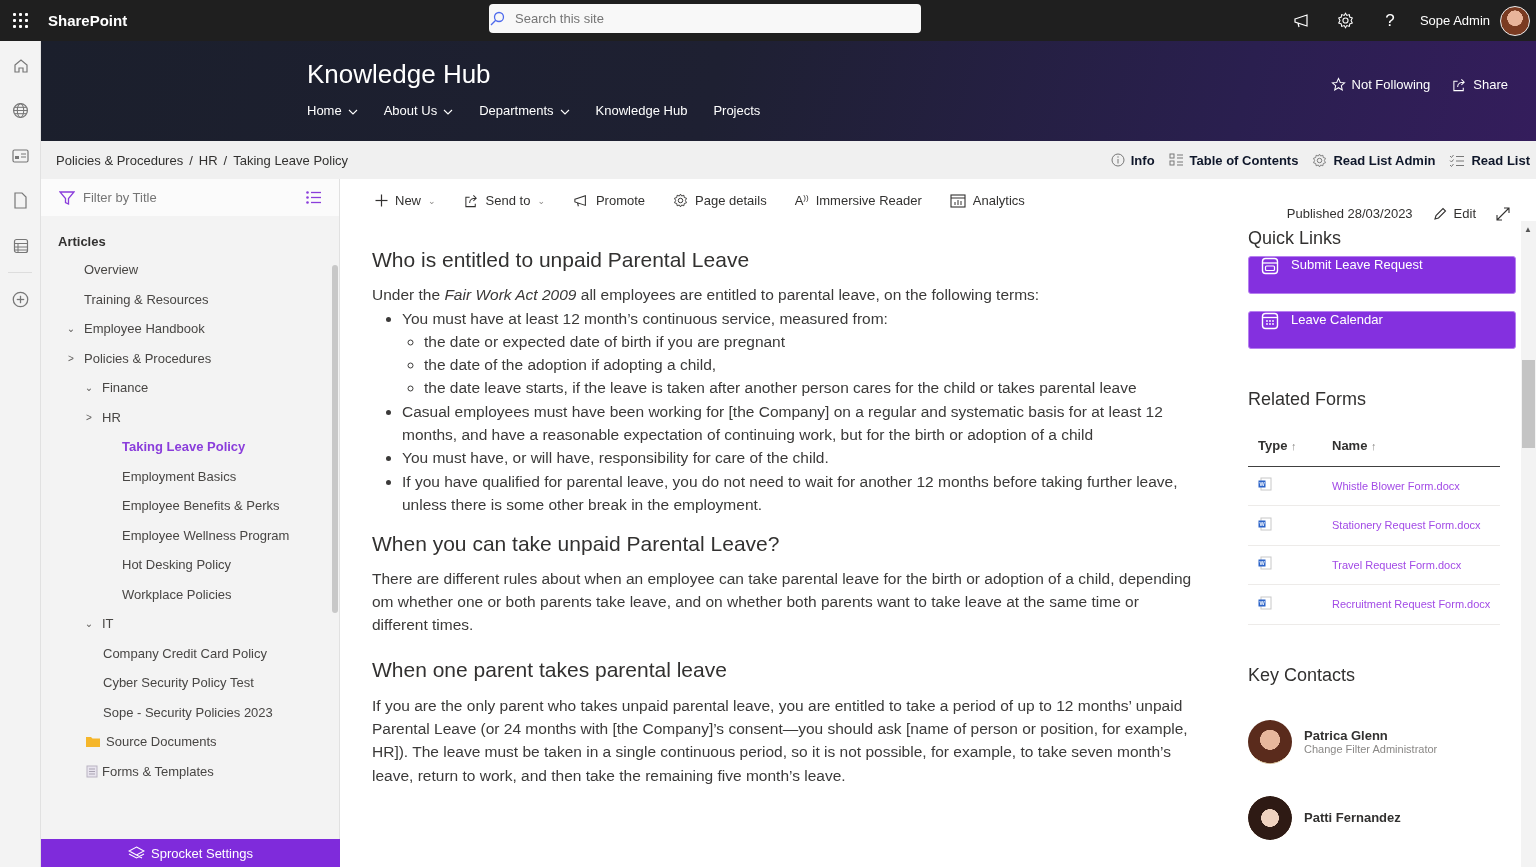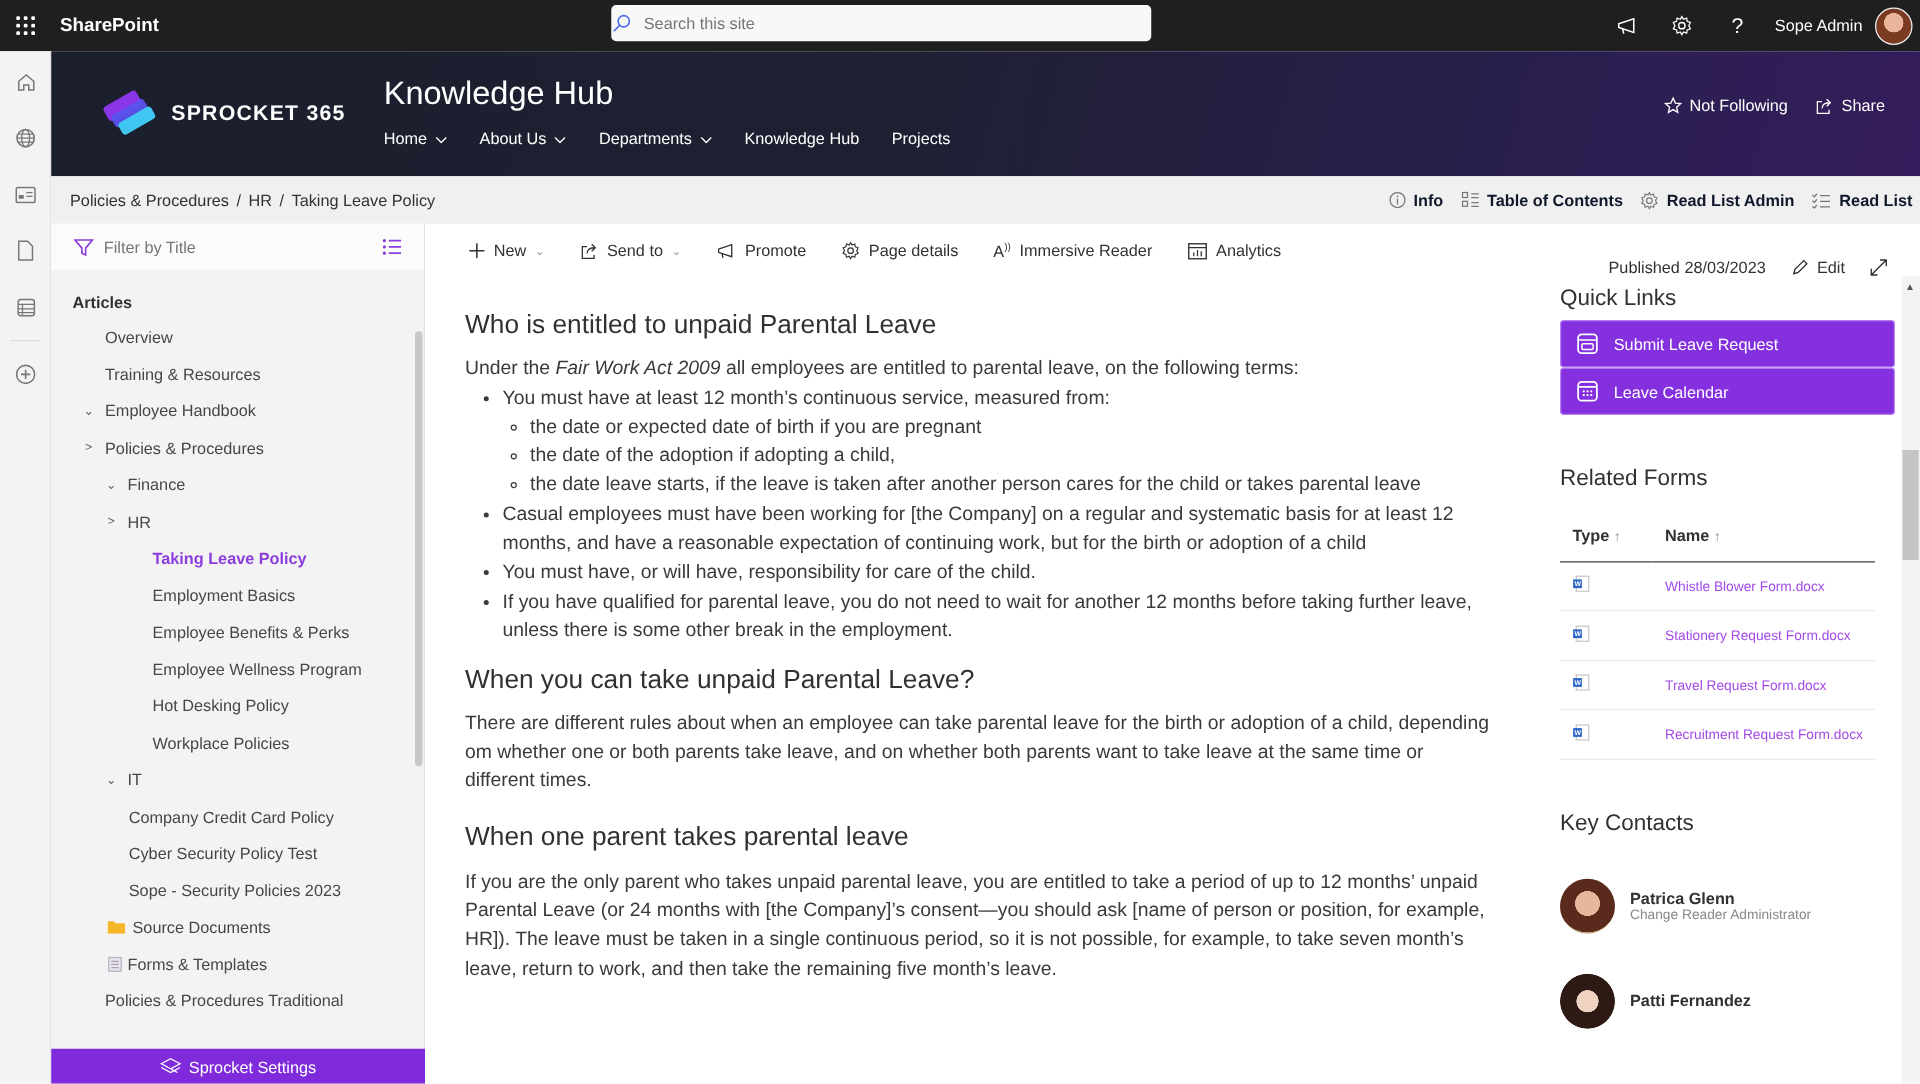--- a/index.html
+++ b/index.html
@@ -48,21 +48,21 @@
 .cmd .dd{font-size:9px;color:#8a8886}
 .cmd-right{position:absolute;right:26px;top:0;height:41px;display:flex;align-items:flex-end;gap:20px;font-size:13px;color:#323130}
 .article{position:absolute;left:372px;top:240px;width:820px;font-size:15.5px;line-height:23.3px;color:#3b3a39}
 .article h3{font-size:21px;font-weight:normal;color:#323130;margin-bottom:12px;margin-top:8px}
 .article h2{font-size:21px;font-weight:normal;color:#323130;margin:16px 0 11px}
 .article ul{margin-left:30px;list-style:disc}
 .article ul ul{margin-left:22px;list-style:circle}
 .article p{margin:0}
 .right-col{position:absolute;left:1248px;top:228px;width:252px}
 .rc-h{font-size:18px;color:#323130;margin-bottom:7px}
-.ql-btn{width:268px;height:38px;background:#8430df;border-radius:3px;display:flex;align-items:center;color:#fff;font-size:13px;padding-left:12px;gap:12px;cursor:pointer;border:1px solid #b77ff0}
+.ql-btn{width:268px;height:38px;background:#8430df;border-radius:3px;display:flex;color:#fff;font-size:13px;padding-left:12px;gap:12px;margin-bottom:17px;cursor:pointer;border:1px solid #b77ff0}
 .forms-table{width:252px;border-collapse:collapse;font-size:12px}
 .forms-table th{text-align:left;font-weight:bold;color:#323130;font-size:13px;height:40px;padding-left:10px;border-bottom:1px solid #404040}
 .forms-table td{height:39.5px;border-bottom:1px solid #edebe9;padding-left:10px}
 .forms-table td a{color:#a24ae6;text-decoration:none;font-size:11px}
 .contact{display:flex;align-items:center;gap:12px;margin-bottom:32px}
 .c-avatar{width:44px;height:44px;border-radius:50%}
 .c-name{font-size:13px;font-weight:bold;color:#323130}
 .c-role{font-size:11px;color:#8a8886}
 .rscroll{position:absolute;left:1521px;top:221px;width:15px;height:646px;background:#f3f3f3}
 .rscroll-thumb{position:absolute;left:1px;top:139px;width:13px;height:88px;background:#c4c4c4}
@@ -151,30 +151,20 @@
   <div class="rail-icon">
     <svg width="17" height="17" viewBox="0 0 16 16">
         <circle cx="8" cy="8" r="6.8" fill="none" stroke="#777" stroke-width="1.2"></circle>
         <line x1="8" y1="4.5" x2="8" y2="11.5" stroke="#777" stroke-width="1.2"></line>
         <line x1="4.5" y1="8" x2="11.5" y2="8" stroke="#777" stroke-width="1.2"></line>
       </svg>
   </div>
 </div>
 
 <div class="hero">
-  <div class="logo">
-    <svg width="46" height="46" viewBox="0 0 46 46">
-      <g transform="rotate(-30 23 23)">
-        <rect x="6" y="8" width="30" height="13" rx="3" fill="#8a35e6"></rect>
-        <rect x="8" y="17" width="30" height="11" rx="3" fill="#5b53ef" opacity="0.95"></rect>
-        <rect x="10" y="25" width="30" height="11" rx="3" fill="#3fc7f2"></rect>
-      </g>
-    </svg>
-    <span class="logo-text">SPROCKET 365</span>
-  </div>
   <div class="site-title">Knowledge Hub</div>
   <div class="nav">
     <div class="nav-item">
         <span>Home</span>
         <span><svg width="10" height="6" viewBox="0 0 10 6">
             <path d="M1 1 L5 5 L9 1" fill="none" stroke="#fff" stroke-width="1.1"></path>
           </svg></span>
       </div>
     <div class="nav-item">
         <span>About Us</span>
@@ -335,23 +325,20 @@
     </div>
     <div class="tree-item" style="padding-left:45px">
       <svg width="12" height="13" viewBox="0 0 12 13" style="margin-right:4px">
           <rect x="1" y="1" width="10" height="11" fill="#e8e4ee" stroke="#b9b3c2"></rect>
           <line x1="3" y1="4" x2="9" y2="4" stroke="#a9a3b2"></line>
           <line x1="3" y1="6.5" x2="9" y2="6.5" stroke="#a9a3b2"></line>
           <line x1="3" y1="9" x2="9" y2="9" stroke="#a9a3b2"></line>
         </svg>
       <span>Forms &amp; Templates</span>
     </div>
-    <div class="tree-item" style="padding-left:43px">
-        <span>Policies &amp; Procedures Traditional</span>
-      </div>
   </div>
   <div class="sn-scroll"></div>
   <div class="sprocket-settings">
     <svg width="17" height="15" viewBox="0 0 17 15">
         <path d="M8.5 1 L16 5 L8.5 9 L1 5 Z M1 8 L8.5 12 L16 8 M3 6 L14 12" fill="none" stroke="#fff" stroke-width="1.1"></path>
       </svg>
     <span>Sprocket Settings</span>
   </div>
 </div>
 
@@ -500,21 +487,21 @@
         <td><a>Recruitment Request Form.docx</a></td>
       </tr>
     </tbody>
   </table>
 
   <div class="rc-h" style="margin-top:40px;margin-bottom:34px">Key Contacts</div>
   <div class="contact">
     <div class="c-avatar" style="background:radial-gradient(circle at 50% 45%,#e6b79c 0 30%,#5a2b1c 31% 70%,#c9b08a 71%)"></div>
     <div>
       <div class="c-name">Patrica Glenn</div>
-      <div class="c-role">Change Reader Administrator</div>
+      <div class="c-role">Change Filter Administrator</div>
     </div>
   </div>
   <div class="contact">
     <div class="c-avatar" style="background:radial-gradient(circle at 50% 50%,#efd2bf 0 28%,#2e1a14 29% 70%,#d9c3a8 71%)"></div>
     <div>
       <div class="c-name">Patti Fernandez</div>
       <div class="c-role"></div>
     </div>
   </div>
 </div>

